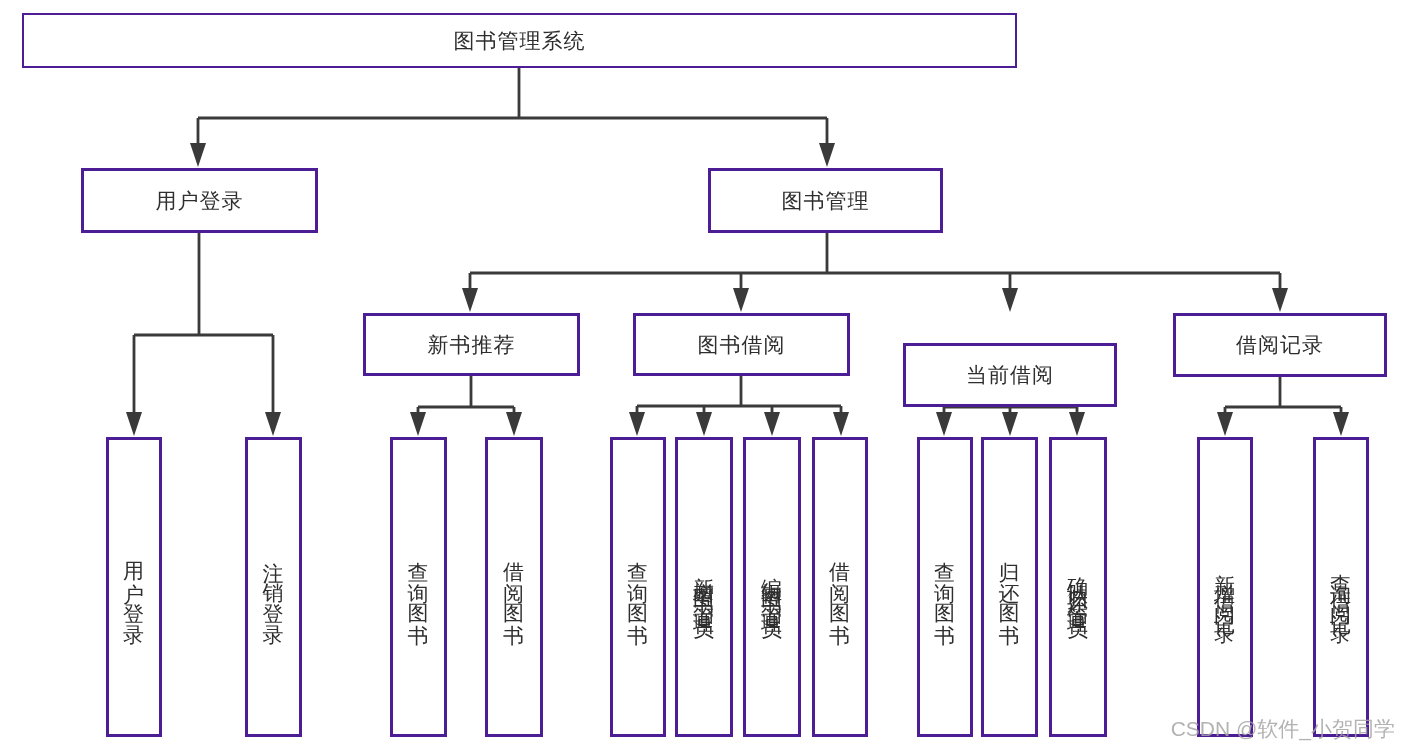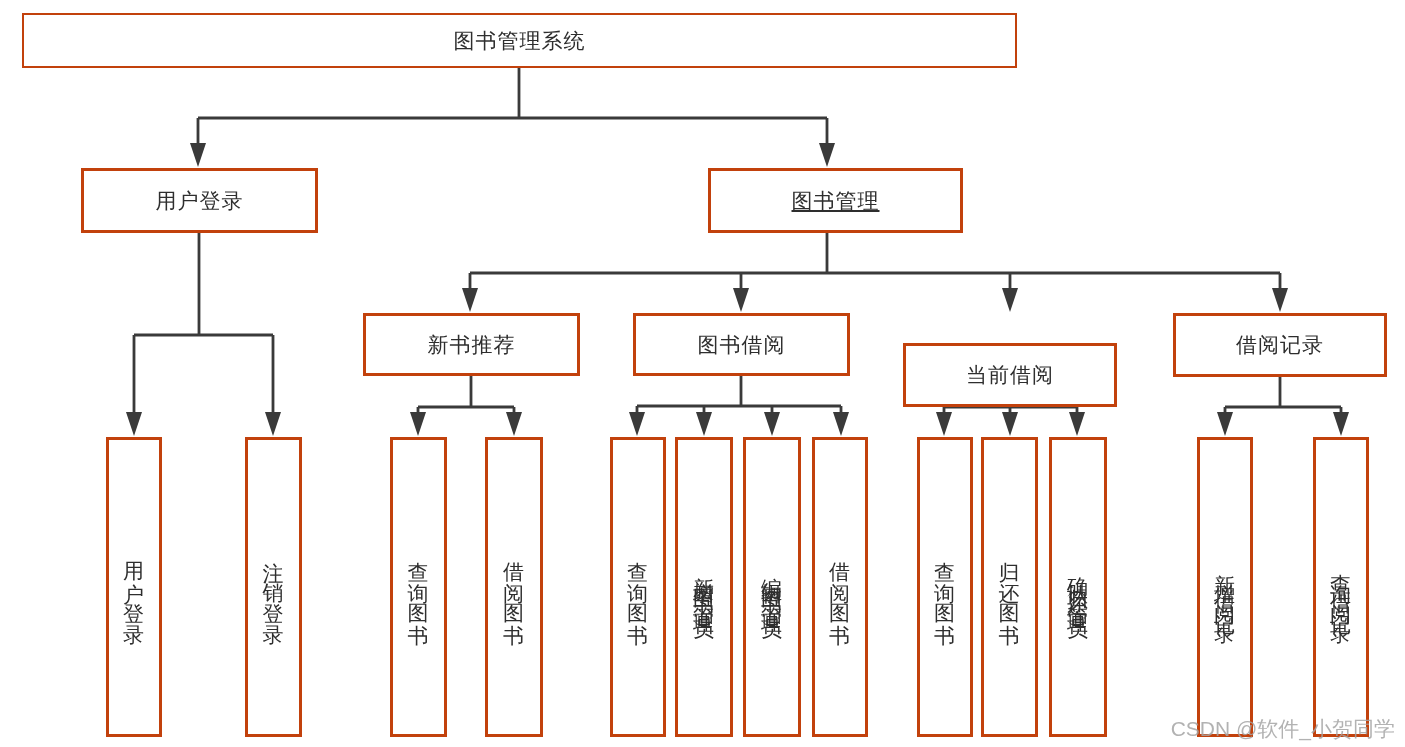--- a/index.html
+++ b/index.html
@@ -3,21 +3,21 @@
 <meta charset="utf-8">
 <style>
   html,body{margin:0;padding:0;background:#ffffff;}
   .stage{
     position:relative;width:1405px;height:747px;background:#ffffff;overflow:hidden;
     font-family:"Liberation Sans","DejaVu Sans",sans-serif;
   }
   svg.connectors{position:absolute;left:0;top:0;width:1405px;height:747px;z-index:1;}
   .node{
     position:absolute;box-sizing:border-box;background:#ffffff;
-    border:3px solid #c2410c;display:flex;align-items:center;justify-content:center;
+    border:3px solid #4c1d95;display:flex;align-items:center;justify-content:center;
     z-index:2;color:#2e2e2e;
   }
   .node.root{border-width:2px;}
   .h-label{font-size:21px;letter-spacing:1px;white-space:nowrap;}
   .v-label{
     writing-mode:vertical-rl;text-orientation:mixed;
     font-size:21px;white-space:nowrap;line-height:1;
   }
   .ls4{letter-spacing:21px;}
   .ls6{letter-spacing:10px;}
@@ -72,21 +72,21 @@
     </g>
   </svg>
 
   <div class="node root" style="left:22px;top:13px;width:995px;height:55px;">
     <span class="h-label">图书管理系统</span>
   </div>
 
   <div class="node" style="left:81px;top:168px;width:237px;height:65px;">
     <span class="h-label">用户登录</span>
   </div>
-  <div class="node" style="left:708px;top:168px;width:255px;height:65px;text-decoration:underline;">
+  <div class="node" style="left:708px;top:168px;width:235px;height:65px;">
     <span class="h-label">图书管理</span>
   </div>
 
   <div class="node" style="left:633px;top:313px;width:217px;height:63px;">
     <span class="h-label">图书借阅</span>
   </div>
   <div class="node" style="left:363px;top:313px;width:217px;height:63px;">
     <span class="h-label">新书推荐</span>
   </div>
   <div class="node" style="left:903px;top:313px;width:214px;height:64px;margin-top:30px;">

